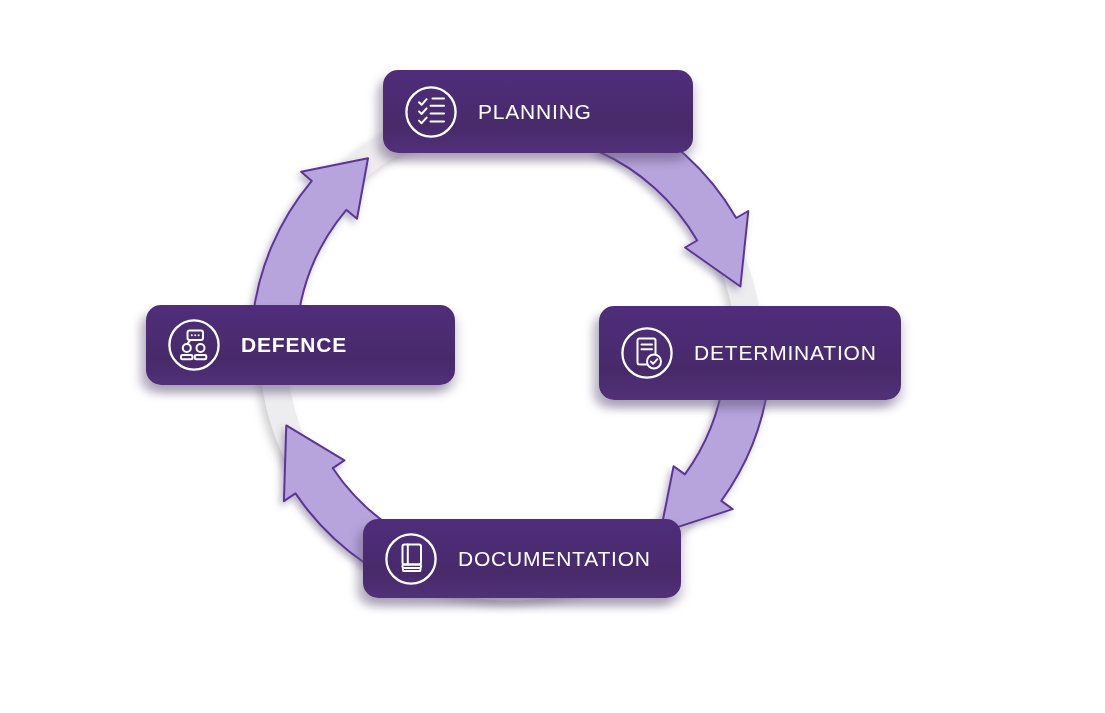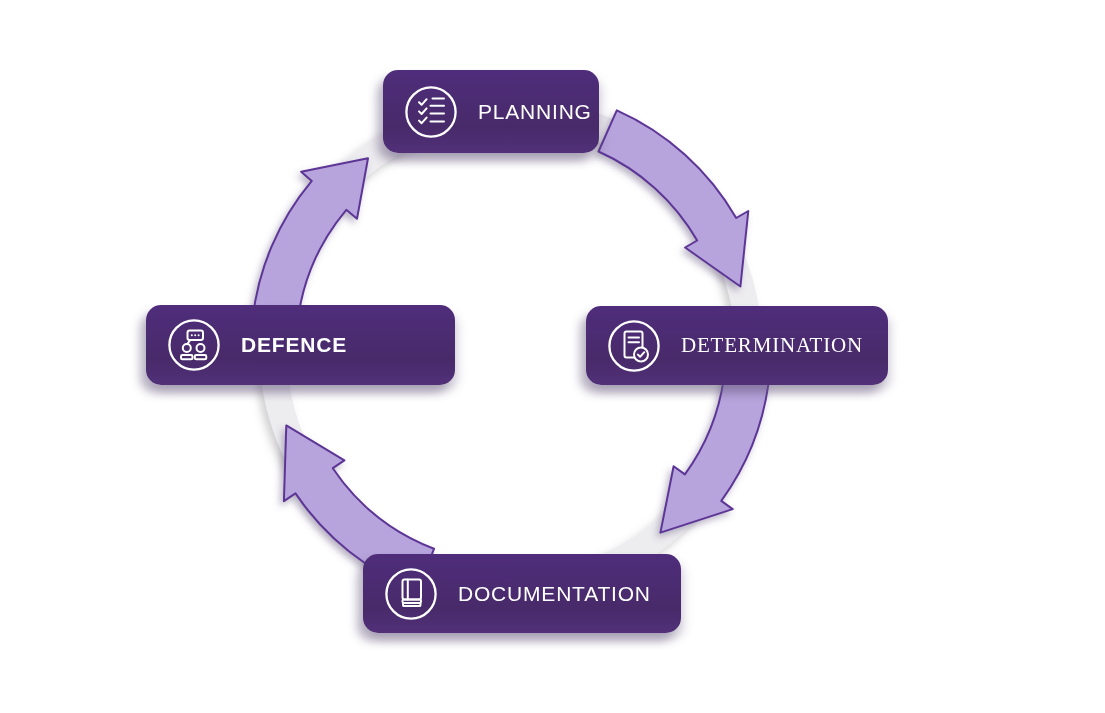--- a/index.html
+++ b/index.html
@@ -29,23 +29,23 @@
     color:var(--text);
     font-size:21px;
     letter-spacing:0.8px;
     white-space:nowrap;
   }
   .step svg{display:block;flex:0 0 auto;}
   .icon-stroke{fill:none;stroke:#FFFFFF;stroke-width:2.3;stroke-linecap:round;stroke-linejoin:round;}
   .icon-thin{fill:none;stroke:#FFFFFF;stroke-width:2;stroke-linecap:round;stroke-linejoin:round;}
   .icon-fill{fill:#FFFFFF;stroke:none;}
 
-  #step-planning{left:383px;top:70px;width:216px;height:83px;}
-  #step-determination{left:586px;top:306px;width:302px;height:79px;font-family:Liberation Serif, serif;}
-  #step-documentation{left:363px;top:554px;width:318px;height:79px;}
+  #step-planning{left:383px;top:70px;width:310px;height:83px;}
+  #step-determination{left:599px;top:306px;width:302px;height:94px;}
+  #step-documentation{left:363px;top:519px;width:318px;height:79px;}
   #step-defence{left:146px;top:305px;width:309px;height:80px;font-weight:bold;}
 
   .ring-circle{fill:none;stroke:var(--ring);stroke-width:27;}
   .arrow{fill:var(--arrow-fill);stroke:var(--arrow-stroke);stroke-width:2;stroke-linejoin:round;}
 </style>
 </head>
 <body>
 
 <div class="canvas">
 

